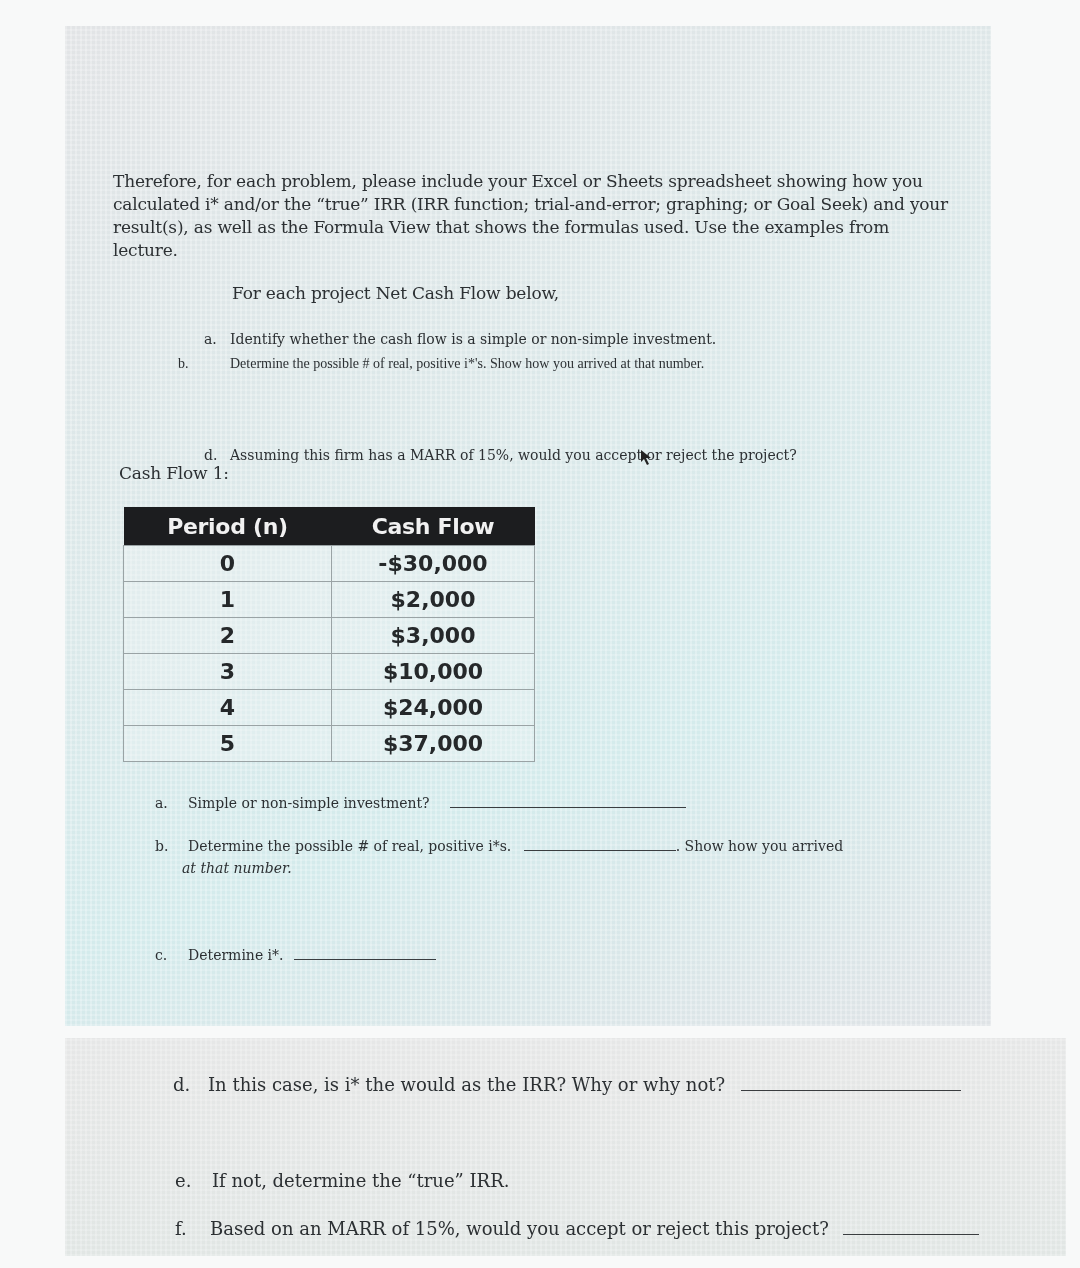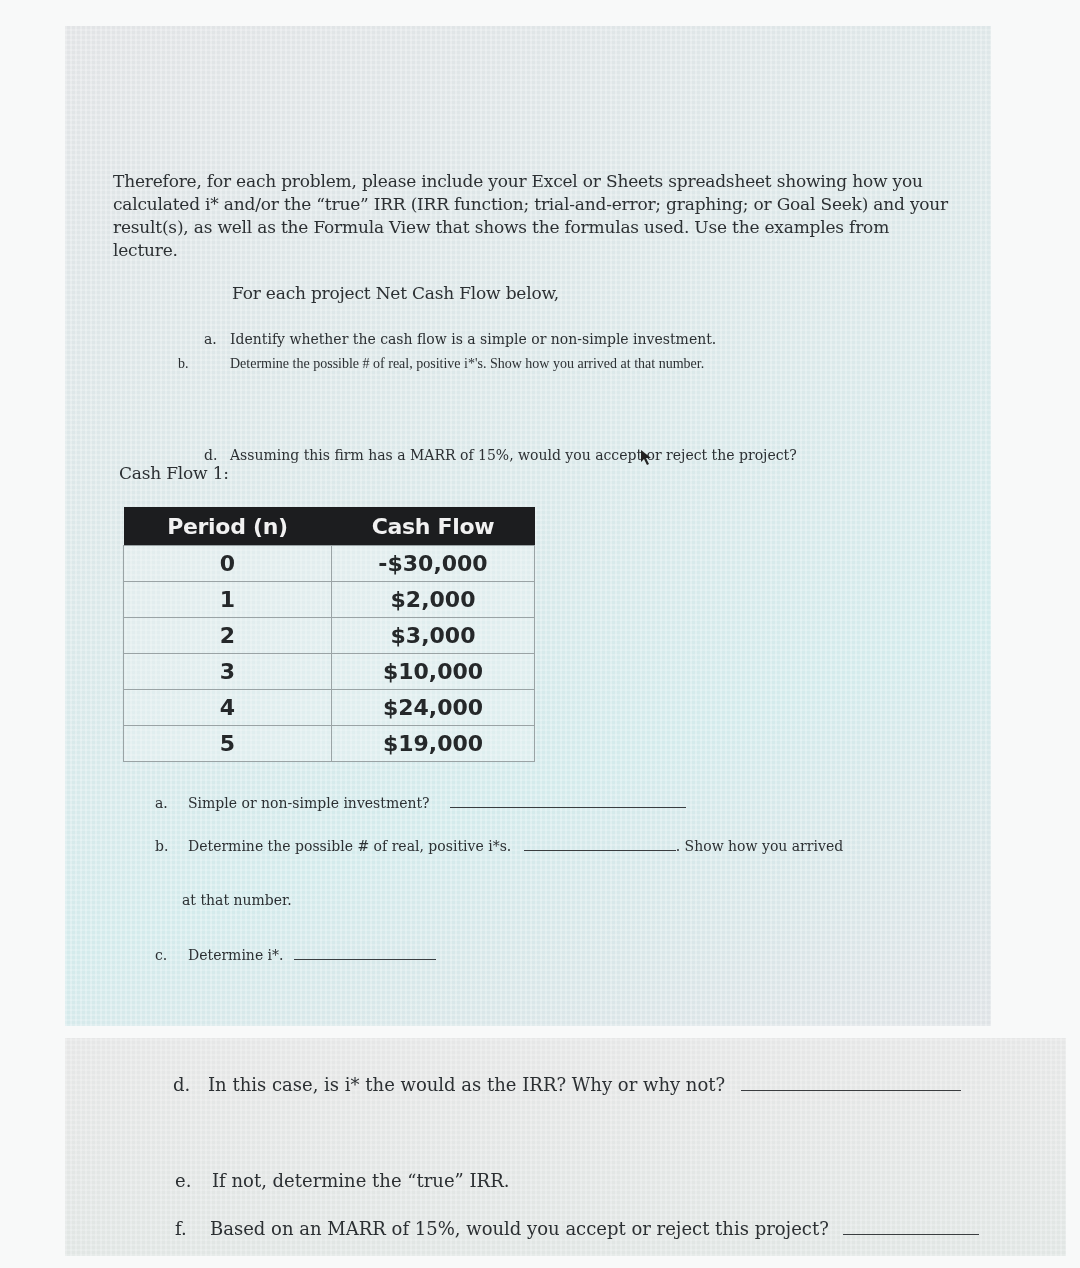--- a/index.html
+++ b/index.html
@@ -107,21 +107,21 @@
 
   <div class="list-item" style="left:90px; top:765px;">
     <span class="marker" style="width:33px;">a.</span><span>Simple or non-simple investment?</span>
     <span class="blank" style="width:236px; margin-left:16px;"></span>
   </div>
 
   <div class="list-item" style="left:90px; top:808px; width:800px;">
     <span class="marker" style="width:33px;">b.</span><span>Determine the possible # of real, positive i*s.</span>
     <span class="blank" style="width:152px; margin-left:8px;"></span><span>. Show how you arrived</span>
   </div>
-  <div class="list-item" style="left:117px; top:863px;">at that number.</div>
+  <div class="list-item" style="left:117px; top:831px;font-style:italic;">at that number.</div>
 
   <div class="list-item" style="left:90px; top:917px;">
     <span class="marker" style="width:33px;">c.</span><span>Determine i*.</span>
     <span class="blank" style="width:142px; margin-left:6px;"></span>
   </div>
 </div>
 
 <table id="cf-table">
   <thead>
     <tr>
@@ -145,21 +145,21 @@
     <tr>
       <td>3</td>
       <td>$10,000</td>
     </tr>
     <tr>
       <td>4</td>
       <td>$24,000</td>
     </tr>
     <tr>
       <td>5</td>
-      <td>$19,000</td>
+      <td>$37,000</td>
     </tr>
   </tbody>
 </table>
 
 <div id="cursor">
   <svg width="14" height="18" viewBox="0 0 14 18">
     <path d="M1 1 L1 13 L4 10 L7 16 L9 15 L6 9 L11 9 Z" fill="#222"></path>
   </svg>
 </div>
 

